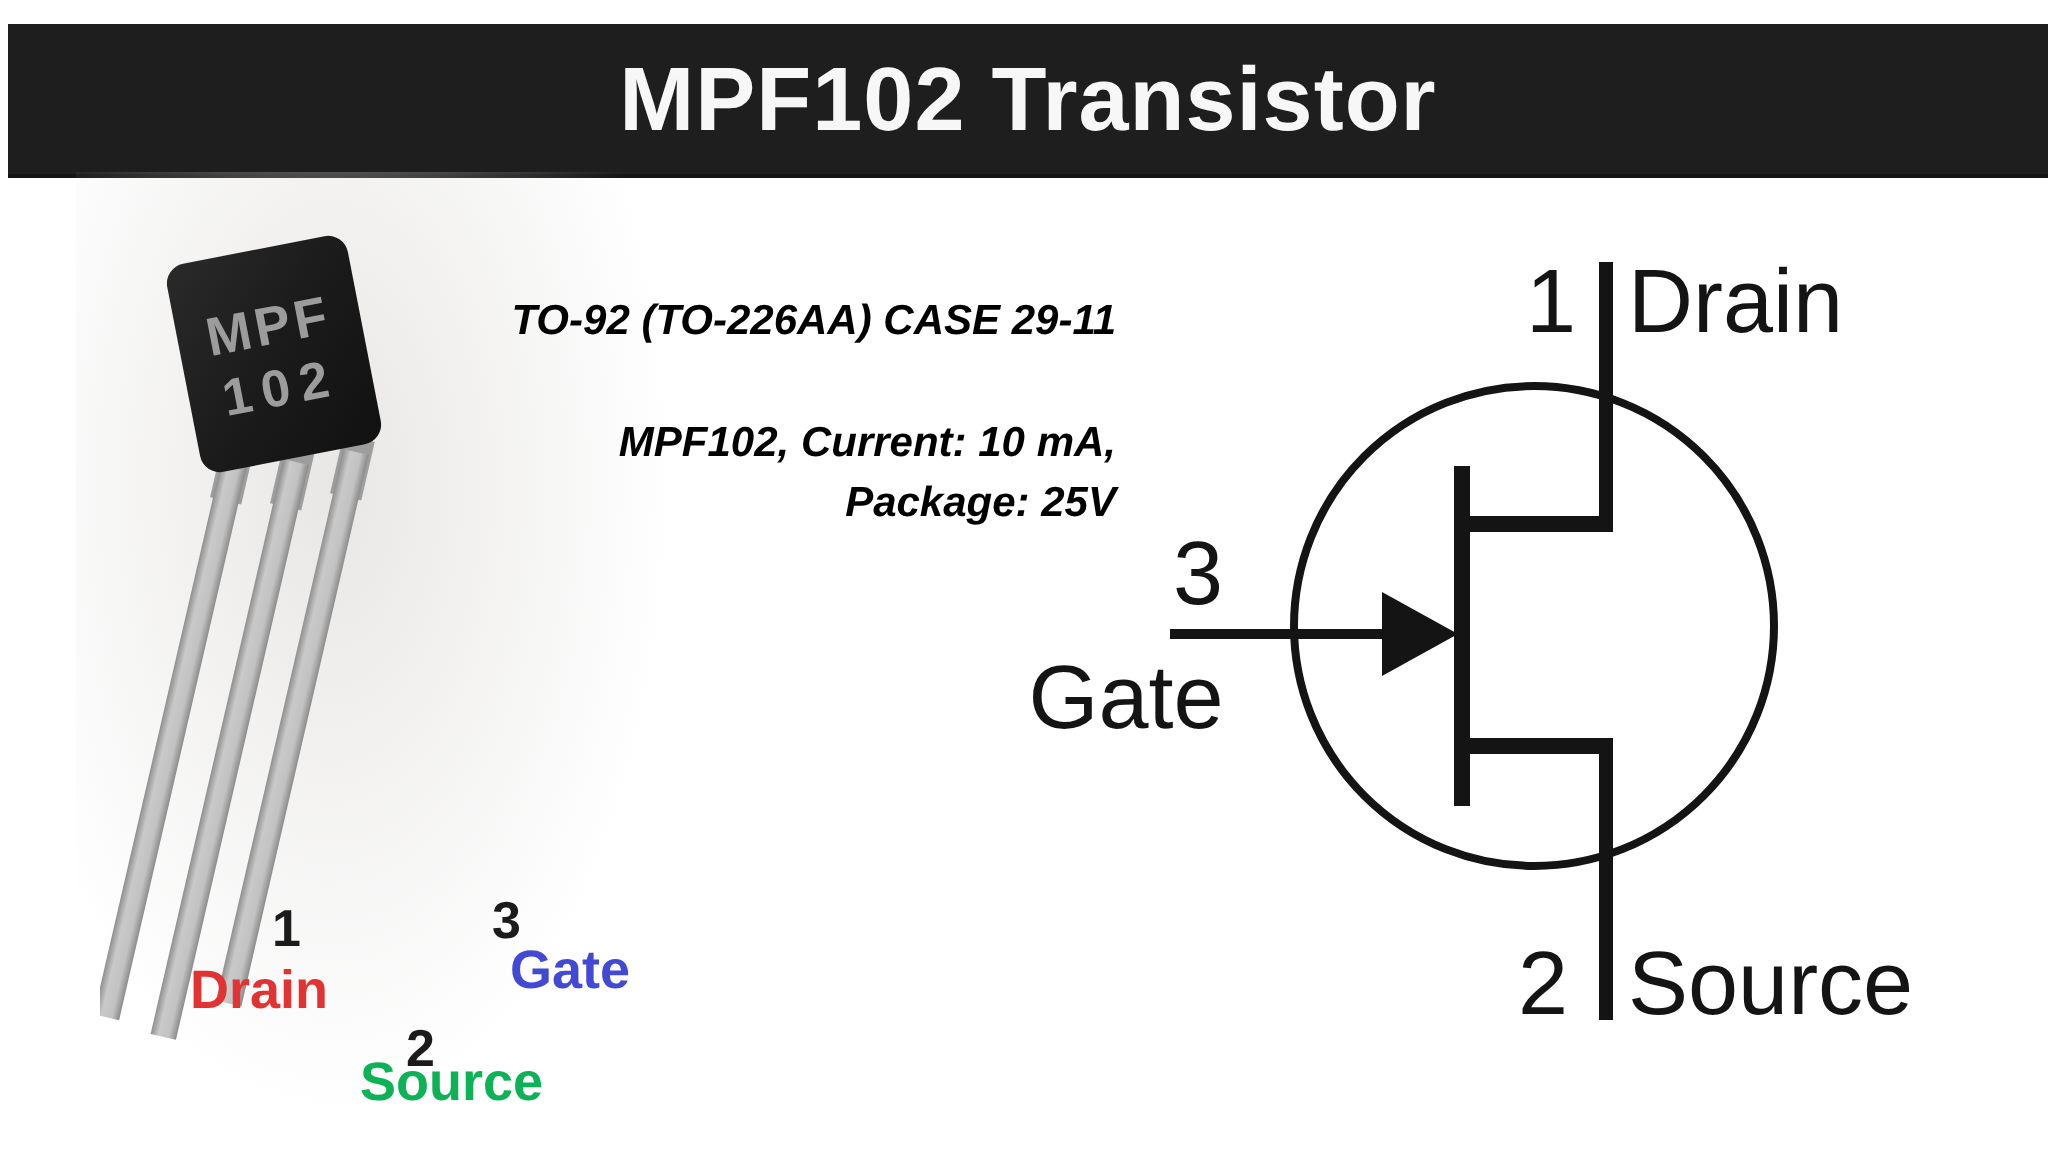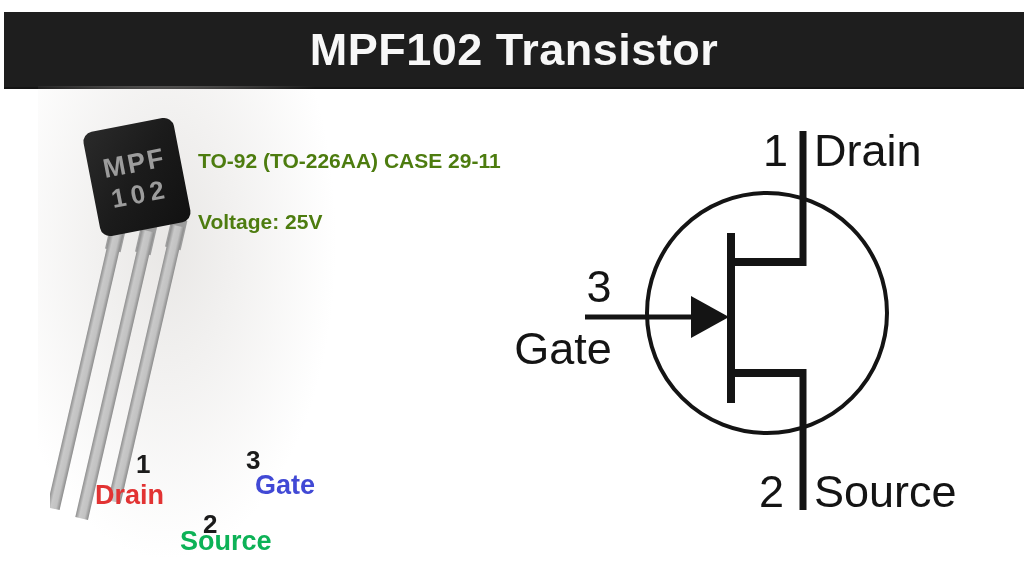--- a/index.html
+++ b/index.html
@@ -26,21 +26,21 @@
   
   .pin-num{
     position:absolute;font-size:26px;font-weight:bold;color:#1b1b1b;line-height:1;
   }
   .pin-name{
     position:absolute;font-size:27px;font-weight:bold;line-height:1;
   }
   
   #description{
     position:absolute;left:198px;top:146px;width:360px;
-    text-align:left;color:#4d7c0f;font-size:21px;font-weight:bold;line-height:30px;
+    text-align:right;color:#000000;font-size:21px;font-weight:bold;line-height:30px;font-style:italic;
   }
   #description .gap{height:31px;}
   
   #schematic-svg{position:absolute;left:500px;top:95px;}
   #schematic-svg text{
     font-family:"Liberation Sans",sans-serif;font-size:45px;fill:#141414;
   }
   #photo-svg text{
     font-family:"Liberation Sans",sans-serif;font-weight:bold;fill:#9c9c9c;
   }
@@ -96,21 +96,22 @@
 
   <div class="pin-num" style="left:203px;top:511px;">2</div>
   <div class="pin-name" style="left: 180px; top: 528px; color: rgb(13, 178, 87);">Source</div>
 
   <div class="pin-num" style="left:246px;top:447px;">3</div>
   <div class="pin-name" style="left: 255px; top: 472px; color: rgb(65, 73, 213);">Gate</div>
 
   <div id="description">
     <div>TO-92 (TO-226AA) CASE 29-11</div>
     <div class="gap"></div>
-    <div>Voltage: 25V</div>
+    <div>MPF102, Current: 10 mA,</div>
+    <div>Package: 25V</div>
   </div>
 
   <svg id="schematic-svg" width="520" height="470" viewBox="0 0 520 470">
     <g stroke="#141414" fill="none">
       <circle cx="267" cy="218" r="120" stroke-width="4"></circle>
       <line x1="231" y1="138" x2="231" y2="308" stroke-width="8"></line>
       <line x1="227" y1="167" x2="303" y2="167" stroke-width="8"></line>
       <line x1="303" y1="36" x2="303" y2="171" stroke-width="7"></line>
       <line x1="227" y1="278" x2="303" y2="278" stroke-width="8"></line>
       <line x1="303" y1="274" x2="303" y2="415" stroke-width="7"></line>

